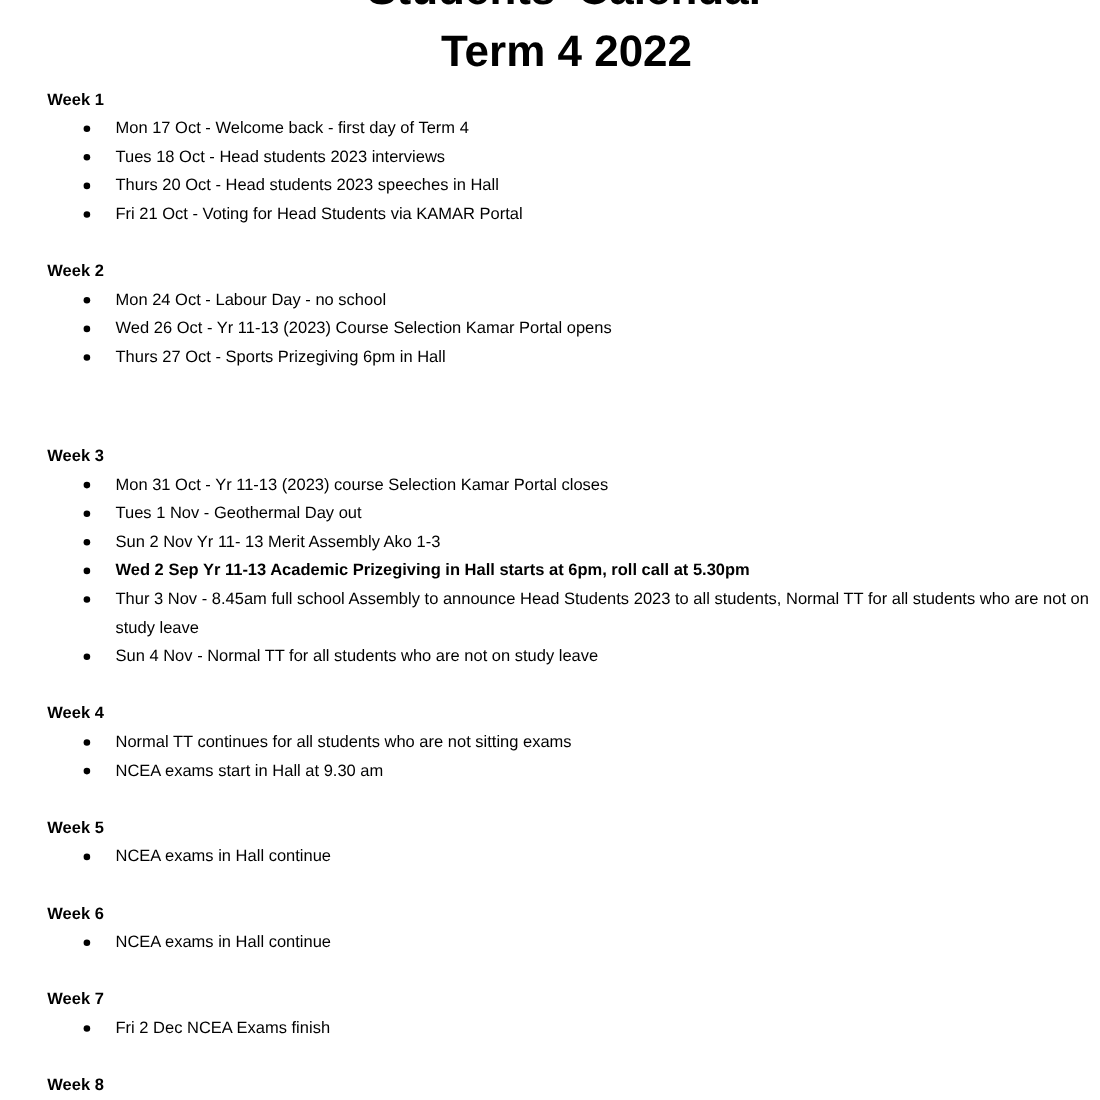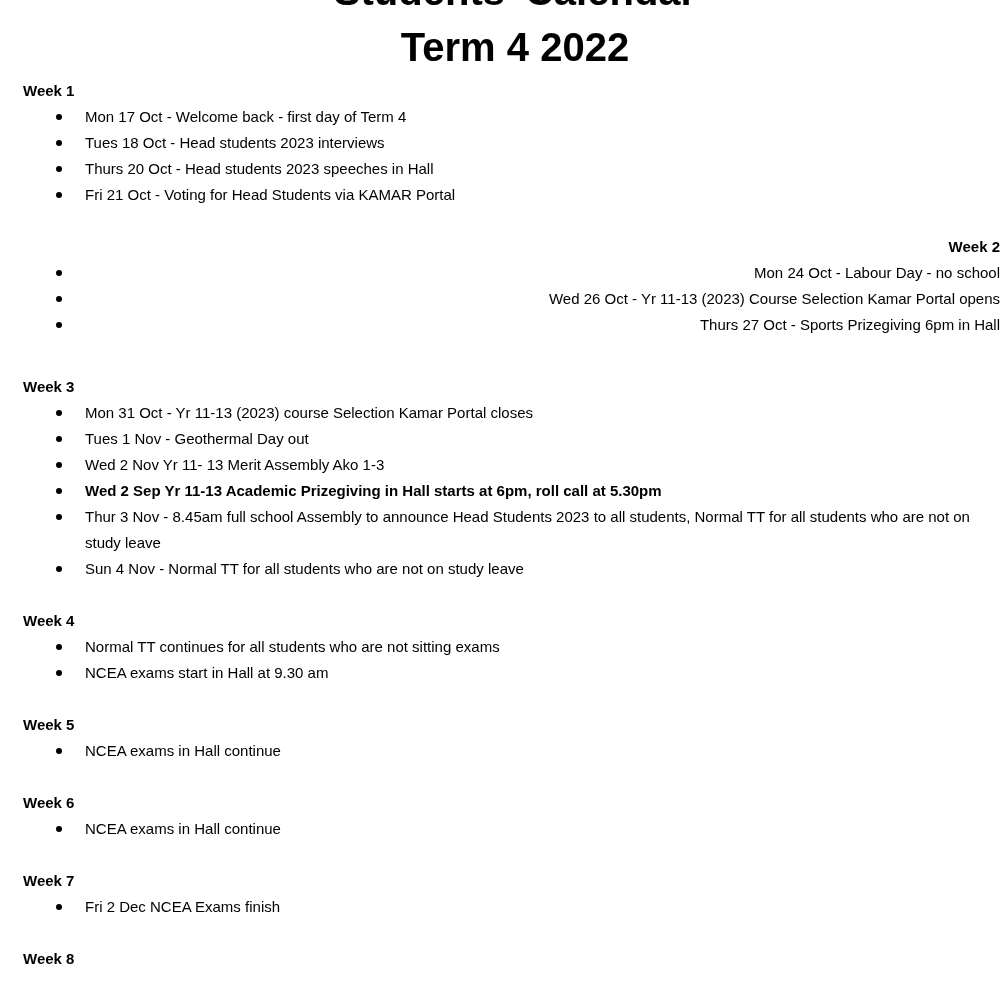--- a/index.html
+++ b/index.html
@@ -24,22 +24,22 @@
     margin: -37px 0 0 0;
     font-size: 40px;
     line-height: 56px;
     font-weight: 700;
     text-align: center;
     position: relative;
     left: 15px;
     white-space: nowrap;
   }
   .weeks { margin-top: 3px; }
-  .week { margin-bottom: 26px; }
-  .week.gap-xl { margin-bottom: 36px; text-align: right; }
+  .week { margin-bottom: 26px; padding-left: 20px; }
+  .week.gap-xl { margin-bottom: 64px; }
   .week h2 {
     margin: 0 0 0 23px;
     font-size: 15px;
     line-height: 26px;
     font-weight: 700;
   }
   .week ul {
     list-style: none;
     margin: 0;
     padding: 0;
@@ -92,21 +92,21 @@
           <li><span class="bullet"></span><span>Wed 26 Oct - Yr 11-13 (2023) Course Selection Kamar Portal opens</span></li>
           <li><span class="bullet"></span><span>Thurs 27 Oct - Sports Prizegiving 6pm in Hall</span></li>
         </ul>
       </section>
 
       <section class="week">
         <h2>Week 3</h2>
         <ul>
           <li><span class="bullet"></span><span>Mon 31 Oct - Yr 11-13 (2023) course Selection Kamar Portal closes</span></li>
           <li><span class="bullet"></span><span>Tues 1 Nov - Geothermal Day out</span></li>
-          <li><span class="bullet"></span><span>Wed 2 Nov Yr 11- 13 Merit Assembly Ako 1-3</span></li>
+          <li><span class="bullet"></span><span>Sun 2 Nov Yr 11- 13 Merit Assembly Ako 1-3</span></li>
           <li class="bold-item"><span class="bullet"></span><span>Wed 2 Sep Yr 11-13 Academic Prizegiving in Hall starts at 6pm, roll call at 5.30pm</span></li>
           <li><span class="bullet"></span><span>Thur 3 Nov - 8.45am full school Assembly to announce Head Students 2023 to all students, Normal TT for all students who are not on study leave</span></li>
           <li><span class="bullet"></span><span>Sun 4 Nov - Normal TT for all students who are not on study leave</span></li>
         </ul>
       </section>
 
       <section class="week">
         <h2>Week 4</h2>
         <ul>
           <li><span class="bullet"></span><span>Normal TT continues for all students who are not sitting exams</span></li>

